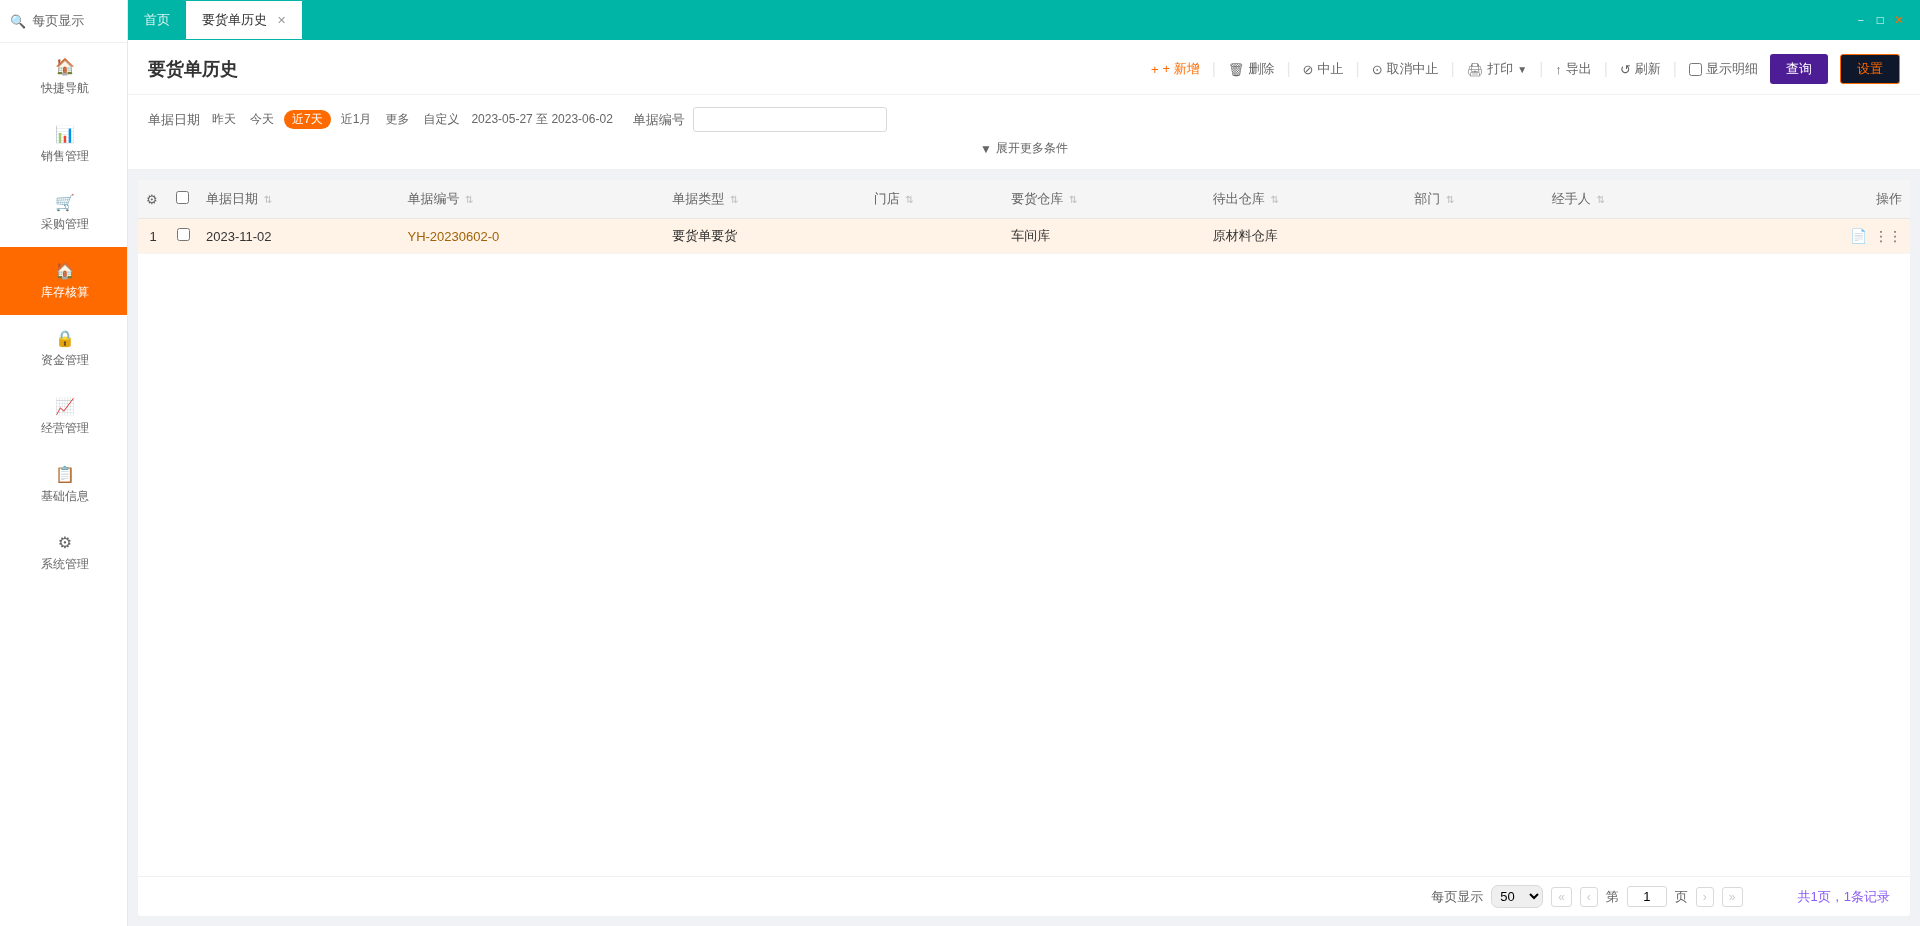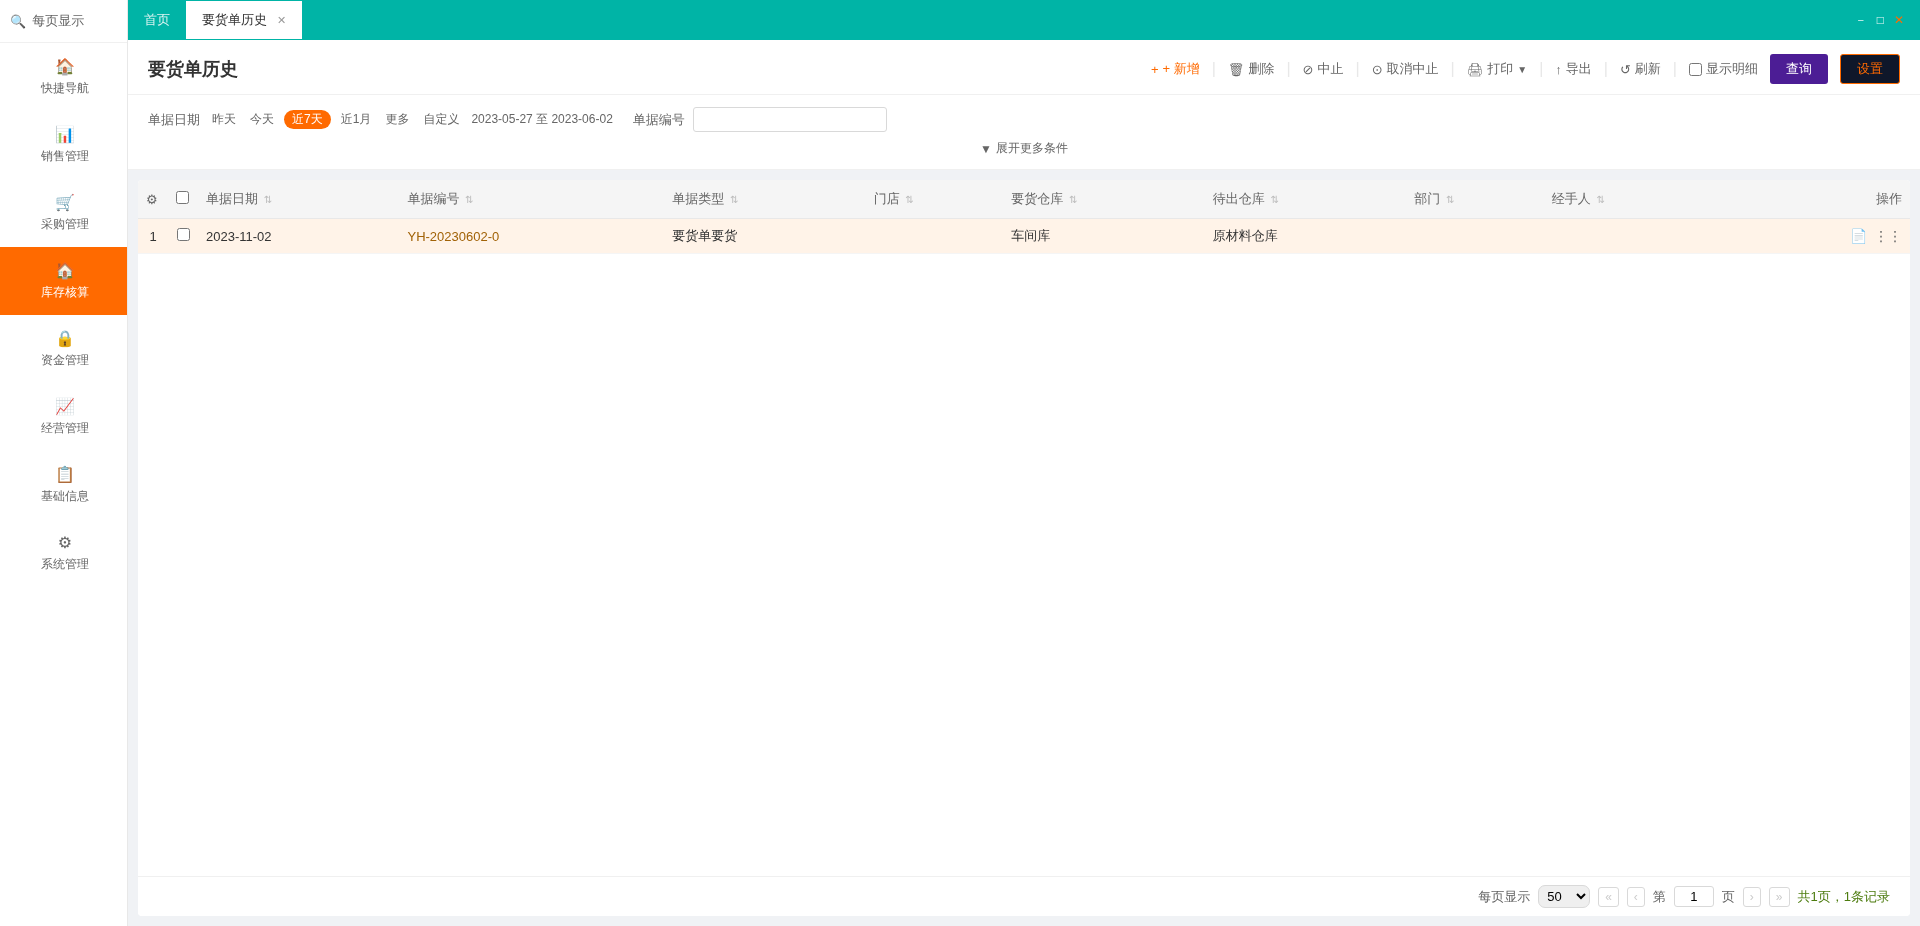--- a/index.html
+++ b/index.html
@@ -70,21 +70,21 @@
     .table-footer { background: #fef9f0; padding: 8px 20px; border-top: 1px solid #e8e8e8; display: flex; align-items: center; font-size: 13px; color: #666; flex-shrink: 0; }
     .footer-total { min-width: 60px; }
 
     
     .pagination-bar { background: #fff; padding: 8px 20px; border-top: 1px solid #f0f0f0; display: flex; align-items: center; justify-content: flex-end; gap: 8px; font-size: 13px; color: #666; flex-shrink: 0; }
     .page-size-label { }
     .page-size-select { border: 1px solid #d9d9d9; padding: 2px 4px; border-radius: 7px; font-size: 13px; }
     .page-nav-btn { cursor: pointer; color: #666; padding: 2px 6px; border: 1px solid #d9d9d9; border-radius: 3px; background: #fff; font-size: 12px; }
     .page-nav-btn.disabled { color: #ccc; cursor: not-allowed; }
     .page-input { border: 1px solid #d9d9d9; width: 40px; text-align: center; padding: 2px 4px; border-radius: 3px; font-size: 13px; }
-    .page-info { color: #4d7c0f; }
+    .page-info { color: #8b5cf6; margin-left: 47px; }
   </style>
 </head>
 <body>
 
 <div class="sidebar">
   <div class="sidebar-search">
     <span>🔍</span>
     <span>每页显示</span>
   </div>
   <div class="sidebar-item">

